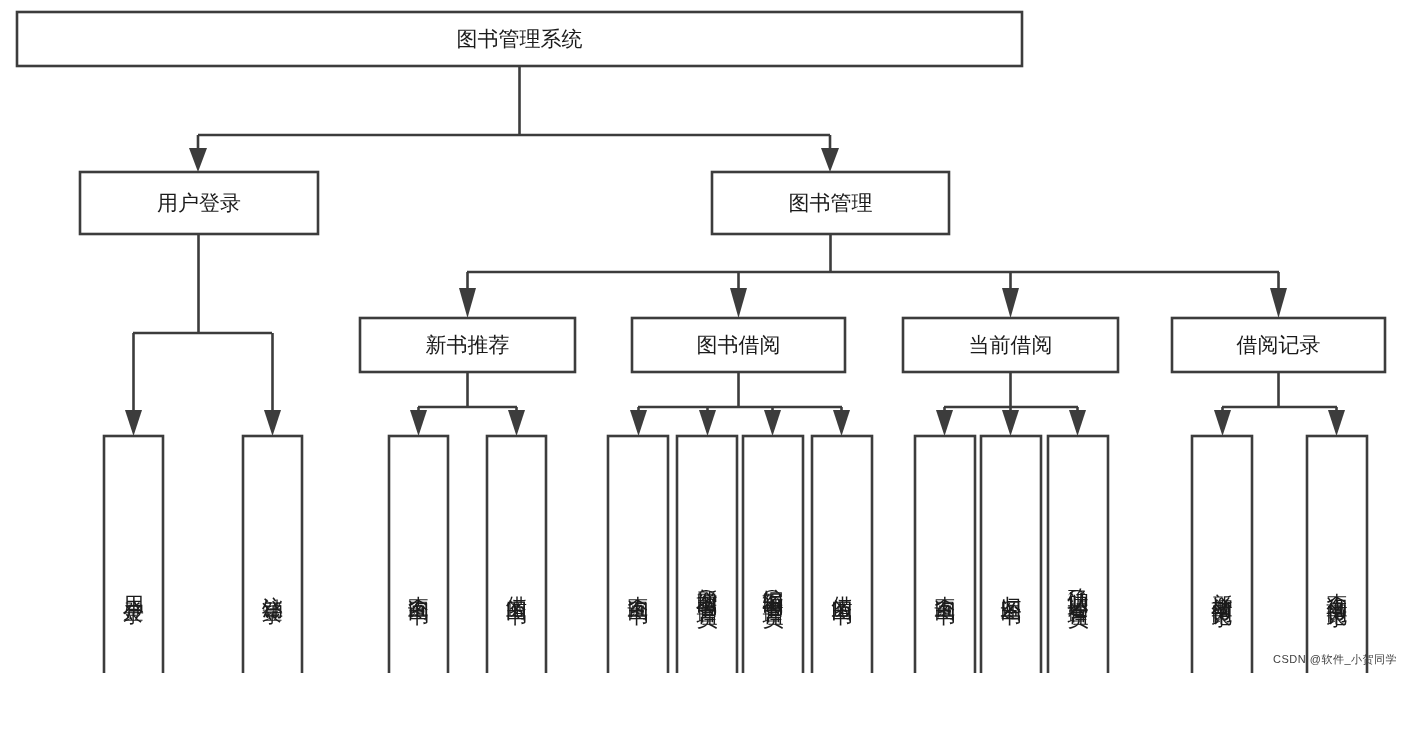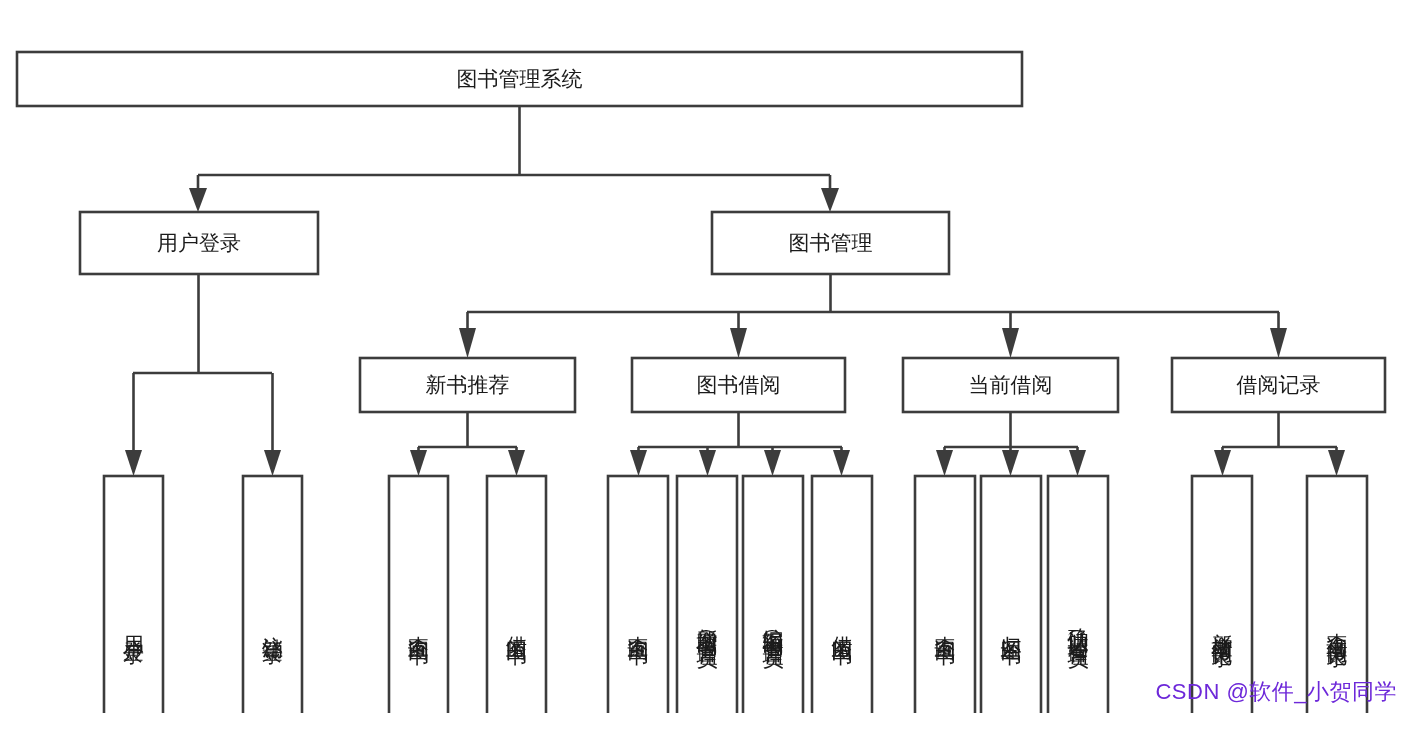--- a/index.html
+++ b/index.html
@@ -10,21 +10,20 @@
   }
   body {
     font-family: "Liberation Sans", "DejaVu Sans", sans-serif;
   }
   #diagram-root {
     position: relative;
     width: 1405px;
     height: 673px;
     background: #ffffff;
     overflow: hidden;
-    margin-top: 40px;
   }
   svg.canvas {
     position: absolute;
     left: 0;
     top: 0;
     width: 1405px;
     height: 747px;
     display: block;
   }
   .node-box {
@@ -62,23 +61,23 @@
     align-items: center;
     justify-content: center;
     text-align: center;
     pointer-events: none;
     white-space: nowrap;
   }
   .watermark {
     position: absolute;
     right: 8px;
     bottom: 6px;
-    color: #6d28d9;
-    font-family: "Liberation Sans", "DejaVu Sans", sans-serif;
-    font-size: 22px;
+    color: #404040;
+    font-family: "Liberation Sans", "DejaVu Sans", sans-serif;
+    font-size: 11px;
     letter-spacing: 0.5px;
     white-space: nowrap;
   }
 </style>
 </head>
 <body>
 
 <div id="diagram-root">
 
   <svg class="canvas" viewBox="0 0 1405 747">

